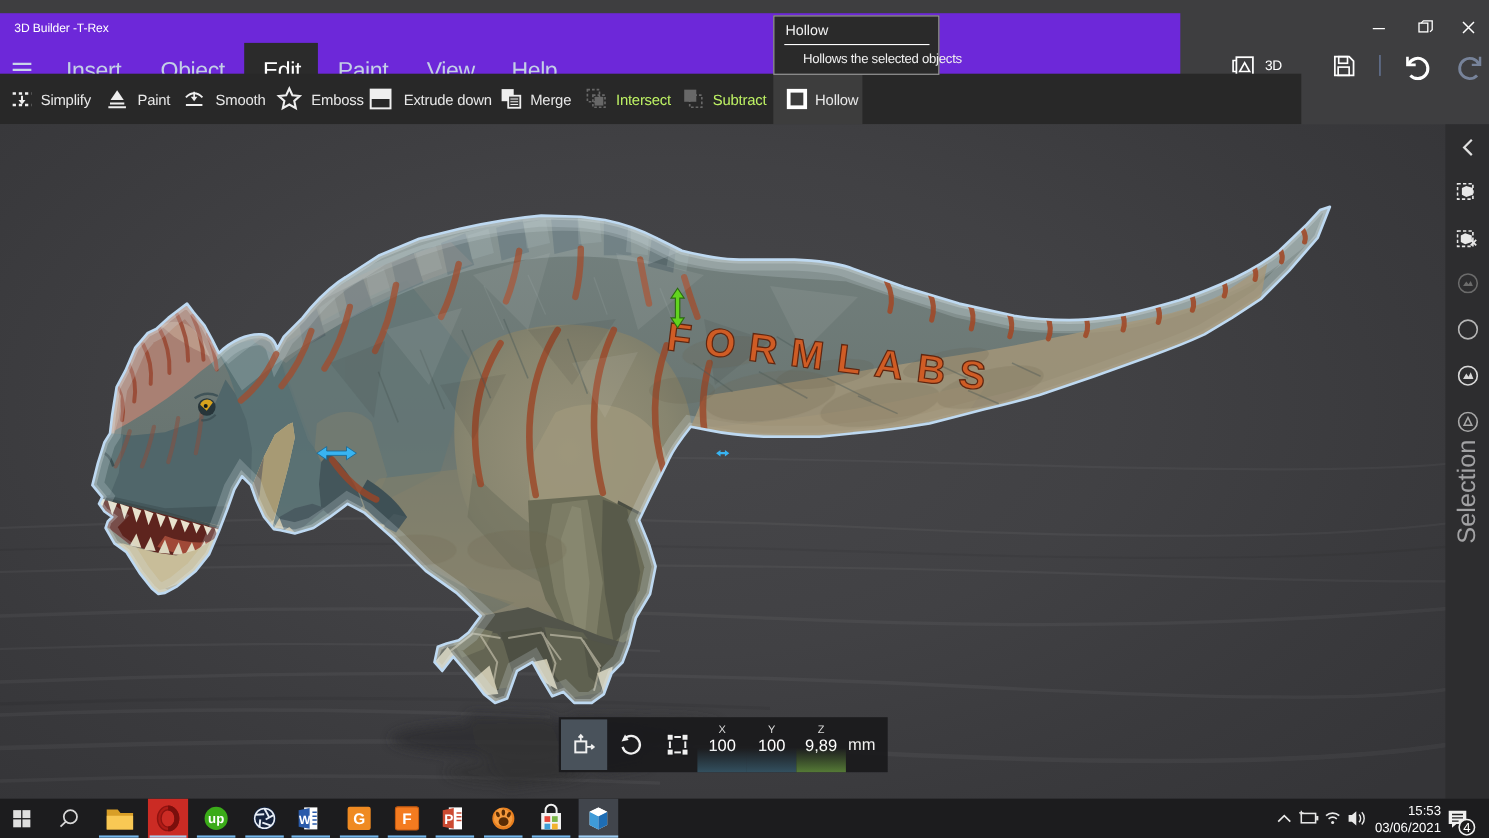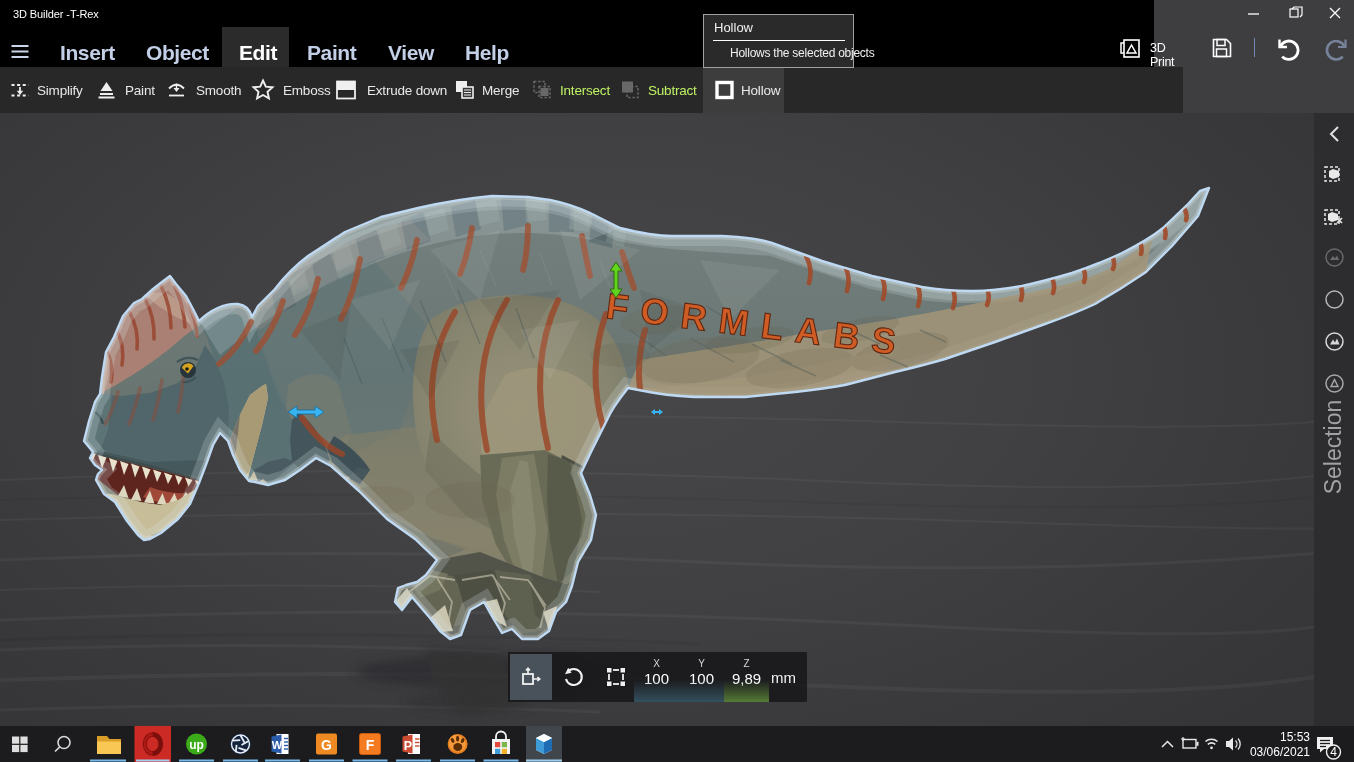--- a/index.html
+++ b/index.html
@@ -2,24 +2,24 @@
 <html><head>
 <meta charset="utf-8">
 <style>
   * { margin:0; padding:0; box-sizing:border-box; }
   html,body { width:1354px; height:762px; overflow:hidden; background:#3e3e40;
     font-family:"Liberation Sans", sans-serif; }
   .abs { position:absolute; }
   #page { position:relative; width:1354px; height:762px; }
 
   
-  #header { position:absolute; left:0; top:0; width:1154px; height:67px; background:#000000; }
+  #header { position:absolute; left:0; top:12px; width:1073px; height:67px; background:#6d28d9; }
   #title { position:absolute; left:13px; top:8px; font-size:11px; color:#ffffff; letter-spacing:-0.1px; }
   .menuitem { position:absolute; top:40px; height:26px; line-height:25px; color:#c3cfe6;
-    font-size:21px; font-weight:700; letter-spacing:-0.4px; }
+    font-size:21px; font-weight:400; letter-spacing:-0.4px; }
   #edittab { position:absolute; left:222px; top:27px; width:67px; height:40px; background:#2b2b2b; }
 
   
   #toolbar { position:absolute; left:0; top:67px; width:1183px; height:46px; background:#282828; }
   .titem { position:absolute; top:0; height:46px; display:flex; align-items:center; color:#e8e8e8; font-size:13.5px; letter-spacing:-0.2px; }
   .titem.dim { color:#bef264; }
 
   
   #canvas { position:absolute; left:0; top:113px; width:1354px; height:613px;
      background:radial-gradient(ellipse 900px 500px at 45% 42%, #47474a 0%, #414144 45%, #3a3a3d 75%, #353538 100%); }

